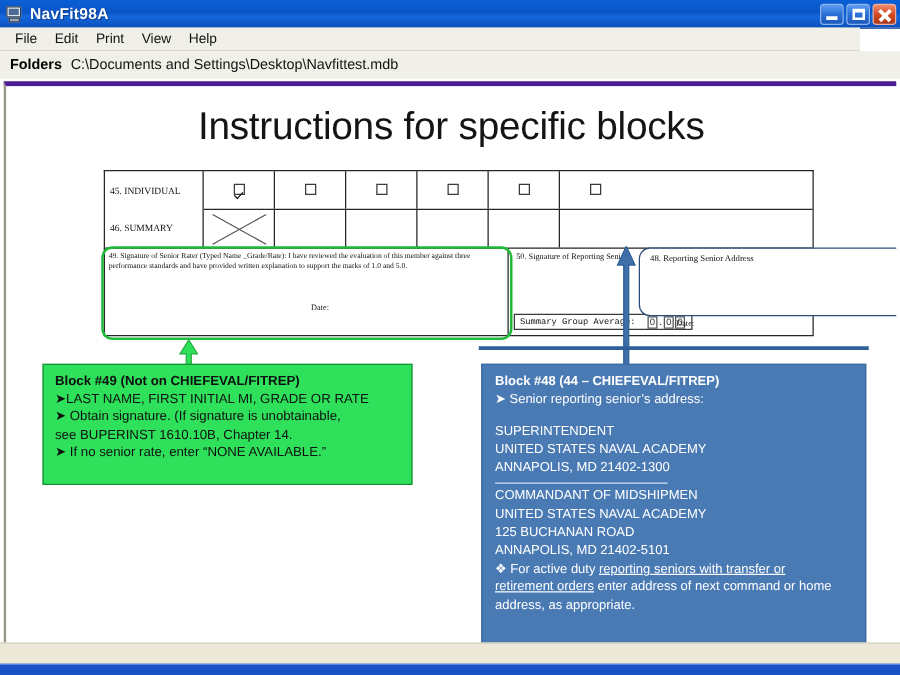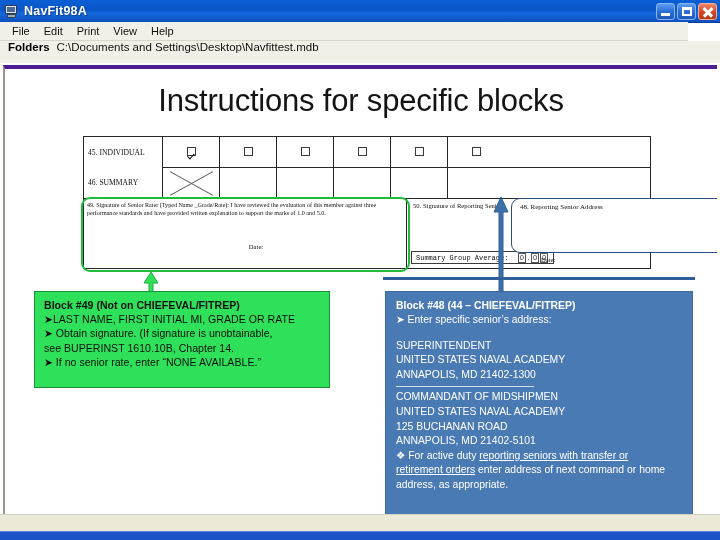--- a/index.html
+++ b/index.html
@@ -76,21 +76,21 @@
     display: flex; align-items: center; padding-left: 5px; box-sizing: border-box;
   }
   .menu-item {
     font-size: 11px; color: #101010; padding: 1px 7px; cursor: default;
     white-space: nowrap;
   }
 
   .folderbar {
     position: absolute; left: 0; top: 41px; width: 720px; height: 22px;
     background: #f1f0e8;
-    display: flex; padding-left: 8px; box-sizing: border-box;
+    display: flex; align-items: center; padding-left: 8px; box-sizing: border-box;
   }
   .folder-label { font-size: 11.5px; font-weight: bold; color: #000; margin-right: 7px; }
   .folder-path { font-size: 11.5px; color: #111; white-space: nowrap; }
 
   
   .doc-area {
     position: absolute; left: 3px; top: 65px; width: 714px; height: 450px;
     background: #ffffff;
     border-left: 2px solid #9a9688;
     border-top: 4px solid #4c1d95;
@@ -396,21 +396,21 @@
       <div class="box-green">
         <div class="hd">Block #49 (Not on CHIEFEVAL/FITREP)</div>
         <div class="ln">➤LAST NAME, FIRST INITIAL MI, GRADE OR RATE</div>
         <div class="ln">➤ Obtain signature.  (If signature is unobtainable,</div>
         <div class="ln">see BUPERINST 1610.10B, Chapter 14.</div>
         <div class="ln">➤ If no senior rate, enter “NONE AVAILABLE.”</div>
       </div>
 
       <div class="box-blue">
         <div class="hd">Block #48 (44 – CHIEFEVAL/FITREP)</div>
-        <div class="ln">➤  Enter specific senior’s address:</div>
+        <div class="ln">➤  Senior reporting senior’s address:</div>
         <div class="sp"></div>
         <div class="ln">SUPERINTENDENT</div>
         <div class="ln">UNITED STATES NAVAL ACADEMY</div>
         <div class="ln">ANNAPOLIS, MD 21402-1300</div>
         <div class="rule"></div>
         <div class="ln">COMMANDANT OF MIDSHIPMEN</div>
         <div class="ln">UNITED STATES NAVAL ACADEMY</div>
         <div class="ln">125 BUCHANAN ROAD</div>
         <div class="ln">ANNAPOLIS, MD 21402-5101</div>
         <div class="ln"><span>❖  For active duty </span><span class="u">reporting seniors with transfer or</span></div>

